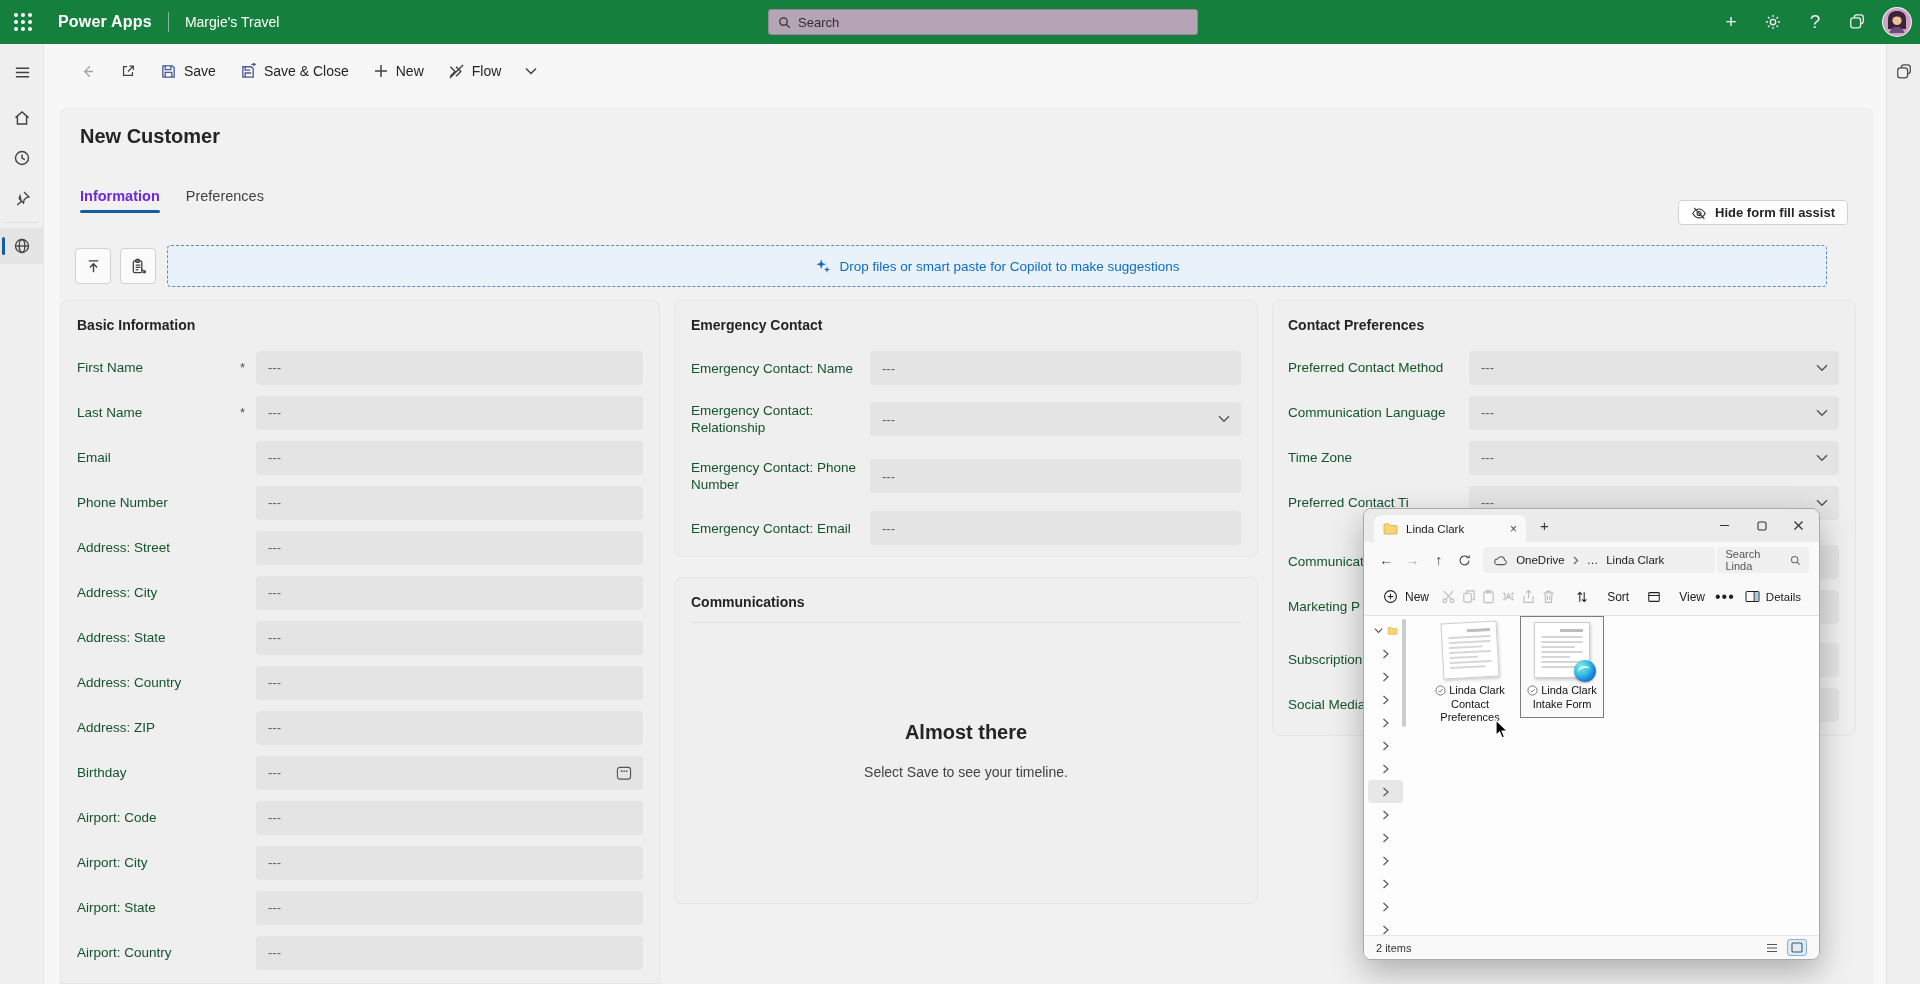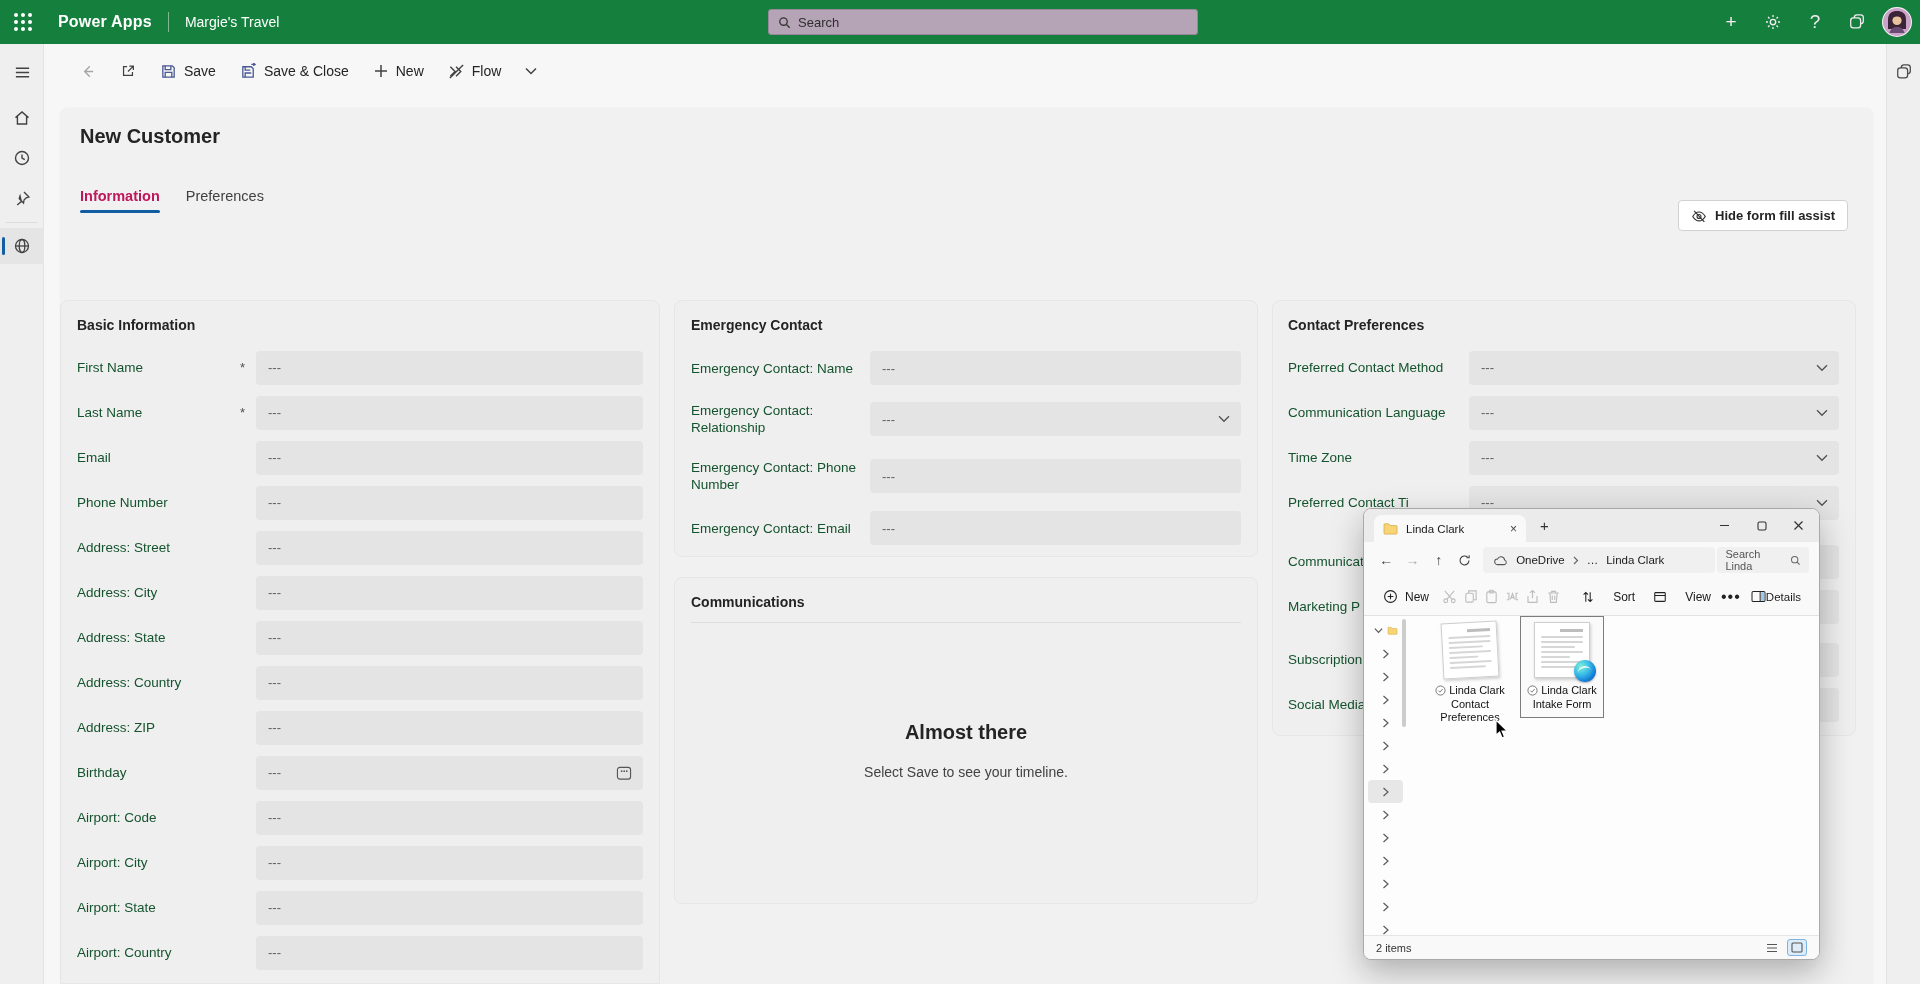--- a/index.html
+++ b/index.html
@@ -32,23 +32,23 @@
 
   
   .main{position:absolute;left:44px;right:34px;top:44px;bottom:0;background:#f7f7f7}
   .cmdbar{height:54px;display:flex;align-items:center;padding-left:24px;gap:2px}
   .cmd{display:flex;align-items:center;gap:7px;font-size:14px;color:#242424;padding:7px 11px;border-radius:4px;background:none;border:none;cursor:pointer;font-family:inherit}
   .cmd.dim{color:#a6a6a6}
   .formcard{position:absolute;left:16px;right:13px;top:64px;bottom:0;background:#f1f1f1;border-radius:8px 8px 0 0;box-shadow:0 0 2px rgba(0,0,0,.06);overflow:hidden}
   .ptitle{position:absolute;left:20px;top:17px;font-size:20px;font-weight:600;color:#242424}
   .tabs{position:absolute;left:20px;top:80px;display:flex;gap:26px}
   .tab{font-size:14.5px;color:#424242;padding-bottom:9px;position:relative;cursor:pointer}
-  .tab.active{font-weight:600;color:#be185d}
+  .tab.active{font-weight:600;color:#6d28d9}
   .tab.active .tabline{position:absolute;left:0;right:0;bottom:0;height:3px;border-radius:2px;background:#115ea3}
-  .assist{position:absolute;right:25px;top:92px;height:31px;display:flex;align-items:center;gap:8px;background:#fff;border:1px solid #d1d1d1;border-radius:4px;padding:0 12px;font-size:13px;font-weight:600;color:#242424;cursor:pointer;font-family:inherit}
+  .assist{position:absolute;right:25px;top:92px;height:25px;display:flex;align-items:center;gap:8px;background:#fff;border:1px solid #d1d1d1;border-radius:4px;padding:0 12px;font-size:13px;font-weight:600;color:#242424;cursor:pointer;font-family:inherit}
 
   .dropwrap{position:absolute;left:15px;right:46px;top:137px;height:42px;display:flex;align-items:center;gap:9px}
   .dropbtn{width:36px;height:36px;background:#fbfbfb;border:1px solid #d1d1d1;border-radius:4px;display:flex;align-items:center;justify-content:center;cursor:pointer}
   .dropzone{flex:1;height:42px;margin-left:2px;background:#e9f2fb;border:1px dashed #5d87c5;border-radius:4px;display:flex;align-items:center;justify-content:center;gap:9px;color:#0f6cbd;font-size:13.5px;cursor:pointer}
 
   .card{position:absolute;background:#efefef;border:1px solid #e6e6e6;border-radius:8px;padding:14px 16px;overflow:hidden}
   .card h3{font-size:14px;font-weight:700;color:#242424;margin:2px 0 12px}
   .card-basic{left:0;top:192px;width:600px;bottom:0;border-radius:8px 8px 0 0}
   .card-emerg{left:614px;top:192px;width:584px;height:257px;padding-left:16px}
   .card-comm{left:614px;top:469px;width:584px;height:327px}
@@ -76,21 +76,21 @@
   .xaddr{height:36px;display:flex;align-items:center;gap:2px;padding:0 10px;background:#f9f9f9;flex:none}
   .xnav{width:27px;height:26px;display:flex;align-items:center;justify-content:center;color:#3c3c3c;font-size:14px;cursor:pointer}
   .xnav.dim{color:#ababab}
   .xcrumb{width:256px;height:26px;background:#f0f0f0;border-radius:4px;display:flex;align-items:center;gap:8px;padding:0 10px;font-size:11.5px;margin-left:4px}
   .xsearch{margin-left:auto;width:100px;height:26px;background:#f0f0f0;border-radius:4px;display:flex;align-items:center;gap:4px;padding:0 8px;font-size:11px;color:#555}
   .xtools{height:38px;display:flex;align-items:center;gap:2px;padding:0 10px;background:#f9f9f9;border-bottom:1px solid #e2e2e2;flex:none}
   .xnew{display:flex;align-items:center;gap:7px;font-size:12px;padding:5px 9px;border-radius:4px;cursor:pointer}
   .xdis{width:36px;height:30px;display:flex;align-items:center;justify-content:center}
   .xtxtbtn{display:flex;align-items:center;gap:18px;font-size:12px;padding:5px 8px;border-radius:4px;cursor:pointer}
   .xmore{width:30px;text-align:center;letter-spacing:1px;color:#222;cursor:pointer}
-  .xdetails{margin-left:auto;display:flex;align-items:center;font-size:11.5px;padding:5px 8px;cursor:pointer}
+  .xdetails{margin-left:auto;display:flex;align-items:center;gap:6px;font-size:11.5px;padding:5px 8px;cursor:pointer}
   .xbody{flex:1;display:flex;background:#fdfdfd;position:relative;overflow:hidden}
   .xside{width:43px;position:relative;padding-top:3px;flex:none}
   .xsrow{height:23px;display:flex;align-items:center;justify-content:center;color:#5a5a5a;cursor:pointer}
   .xsrow.hl{background:#e7e7e7;border-radius:4px;margin:0 4px}
   .xscroll{position:absolute;right:1px;top:3px;width:4px;height:108px;background:#cccccc;border-radius:2px}
   .xfiles{flex:1;position:relative}
   .ftile{position:absolute;width:96px;text-align:center;cursor:pointer}
   .ftile.sel{width:84px;border:1px solid #7c7c7c;background:#fafafa;padding:5px 0 6px}
   .fthumb{width:56px;height:56px;margin:0 auto;background:#fff;border:1px solid #cdcdcd;box-shadow:1px 2px 3px rgba(0,0,0,.18);position:relative;padding:6px 6px}
   .fthumb.rot{transform:rotate(-3deg)}
@@ -268,20 +268,43 @@
       <span class="ic">
         <svg width="16" height="16" viewBox="0 0 18 18" fill="none" stroke="#333" stroke-width="1.3">
             <path d="M2 9.5c2-3.4 4.5-5 7-5s5 1.6 7 5c-2 3.4-4.5 5-7 5s-5-1.6-7-5z"></path>
             <circle cx="9" cy="9.5" r="2.2"></circle>
             <path d="M3.5 3.2 15 15.5"></path>
           </svg>
       </span>
       <span>Hide form fill assist</span>
     </button>
 
+    <div class="dropwrap">
+      <div class="dropbtn">
+        <svg width="17" height="17" viewBox="0 0 18 18" fill="none" stroke="#424242" stroke-width="1.5">
+            <path d="M4 3h10M9 6.5V15M5.2 10 9 6.2 12.8 10"></path>
+          </svg>
+      </div>
+      <div class="dropbtn">
+        <svg width="17" height="17" viewBox="0 0 18 18" fill="none" stroke="#424242" stroke-width="1.4">
+            <rect x="3.5" y="3" width="9" height="12.5" rx="1.5"></rect>
+            <rect x="6" y="1.5" width="4" height="3" rx="1"></rect>
+            <path d="M6 7.5h5M6 10h5M6 12.5h3M12.5 12l3.5 3.5M16 12.8V15.5h-2.7"></path>
+          </svg>
+      </div>
+      <div class="dropzone">
+        <span class="ic">
+          <svg width="16" height="16" viewBox="0 0 18 18" fill="#0f6cbd">
+              <path d="M7 1.5 8.3 5.7 12.5 7 8.3 8.3 7 12.5 5.7 8.3 1.5 7 5.7 5.7z"></path>
+              <path d="M13.5 9.5l.9 2.6 2.6.9-2.6.9-.9 2.6-.9-2.6-2.6-.9 2.6-.9z"></path>
+            </svg>
+        </span>
+        <span>Drop files or smart paste for Copilot to make suggestions</span>
+      </div>
+    </div>
 
     <section class="card card-basic">
       <h3>Basic Information</h3>
       <div id="rows-basic">
           <div class="frow h45">
             <div class="flabel">First Name</div>
             <div class="freq">*</div>
             <div class="finput">
               <span class="fval">---</span>
             </div>

